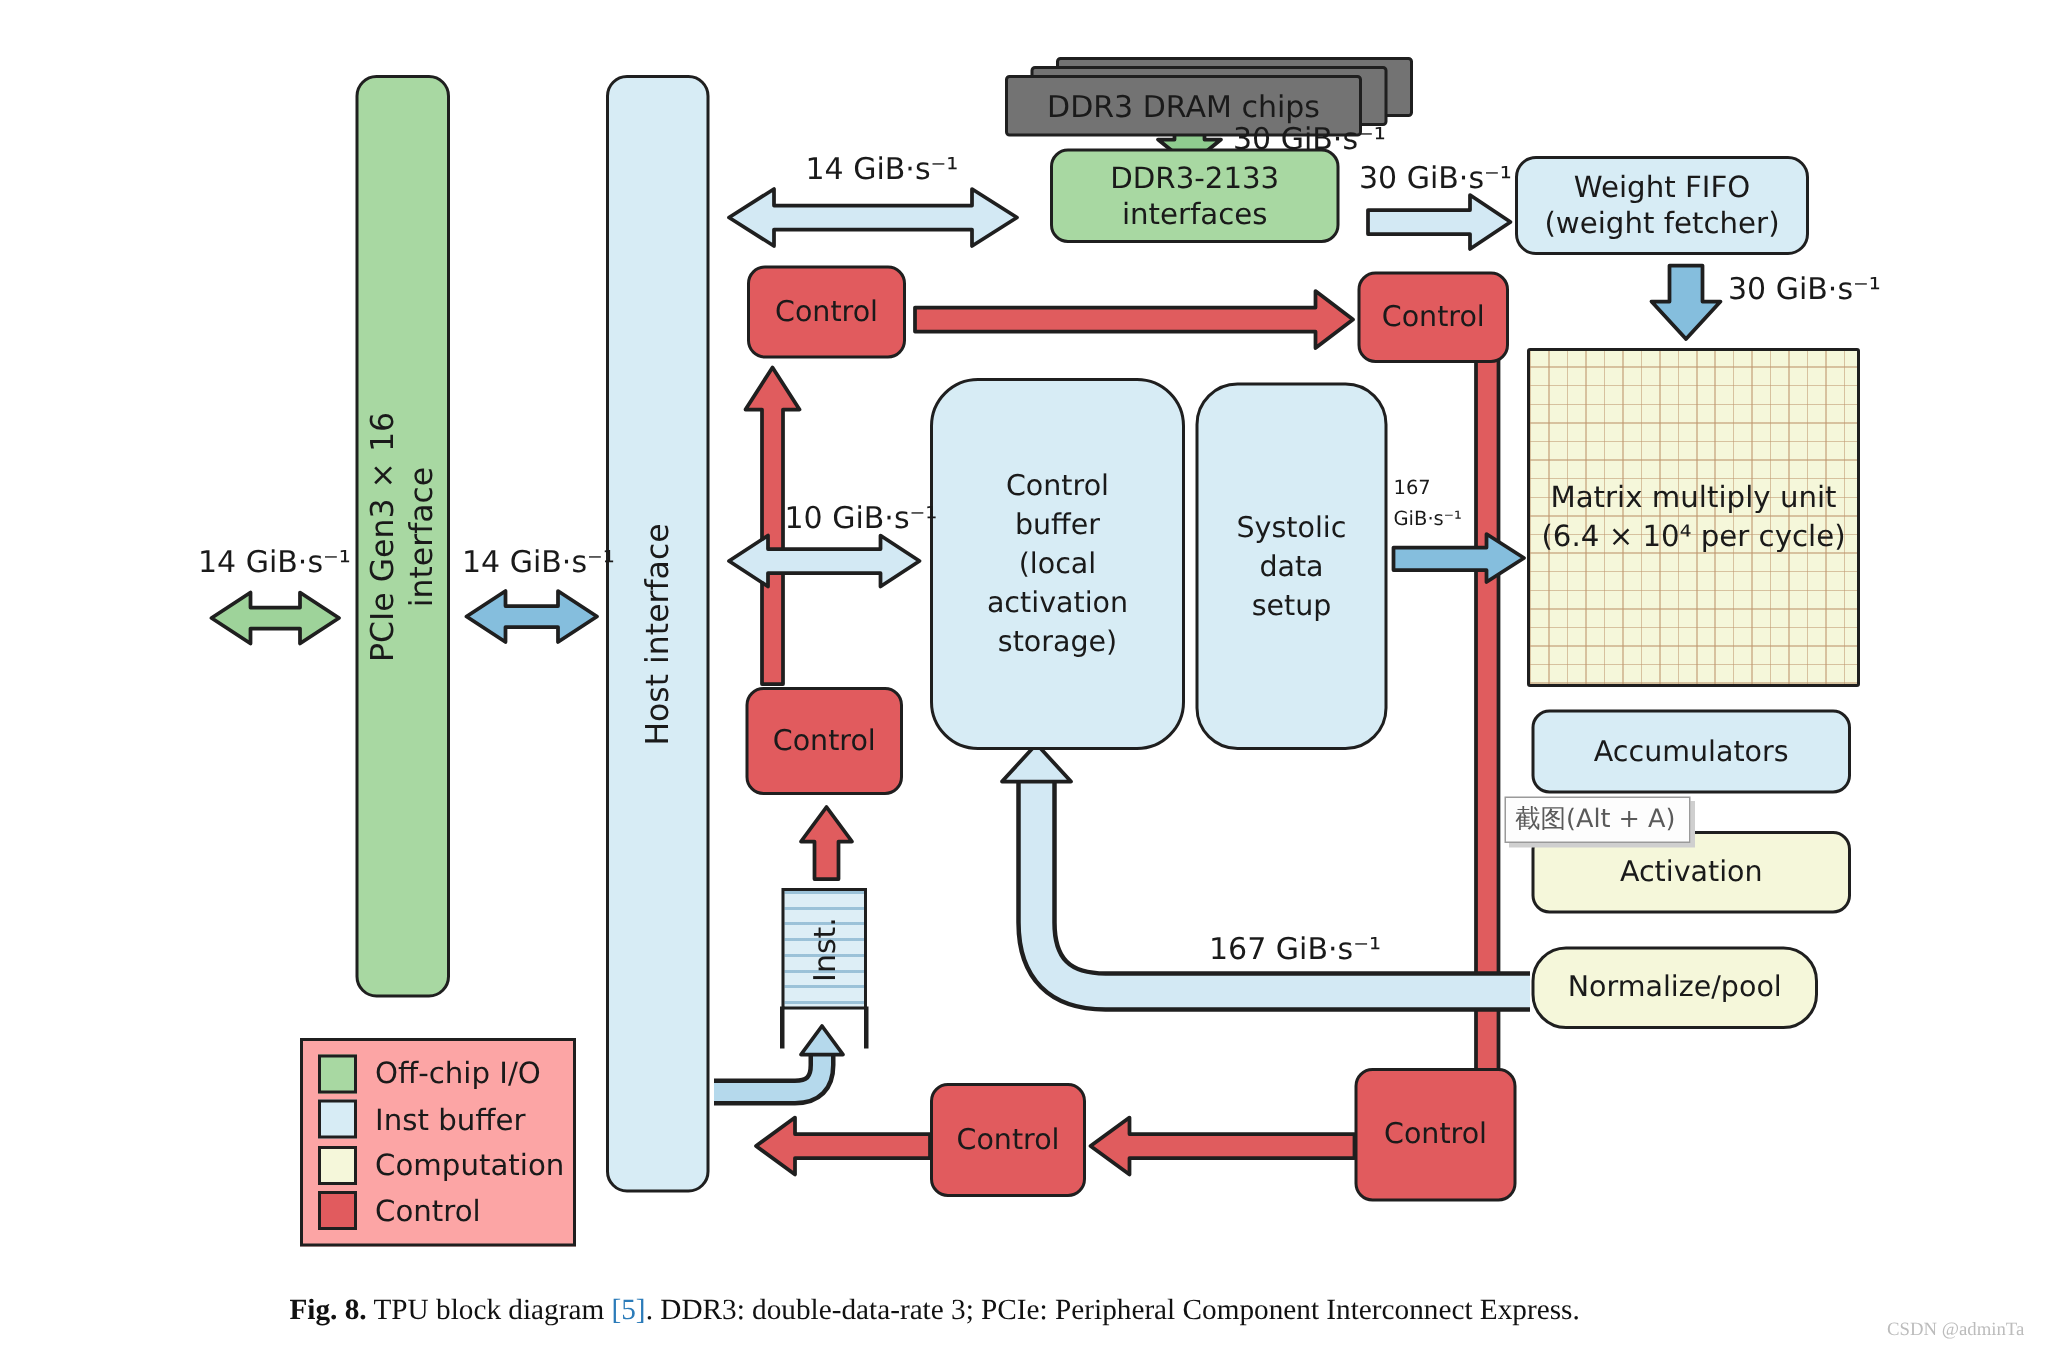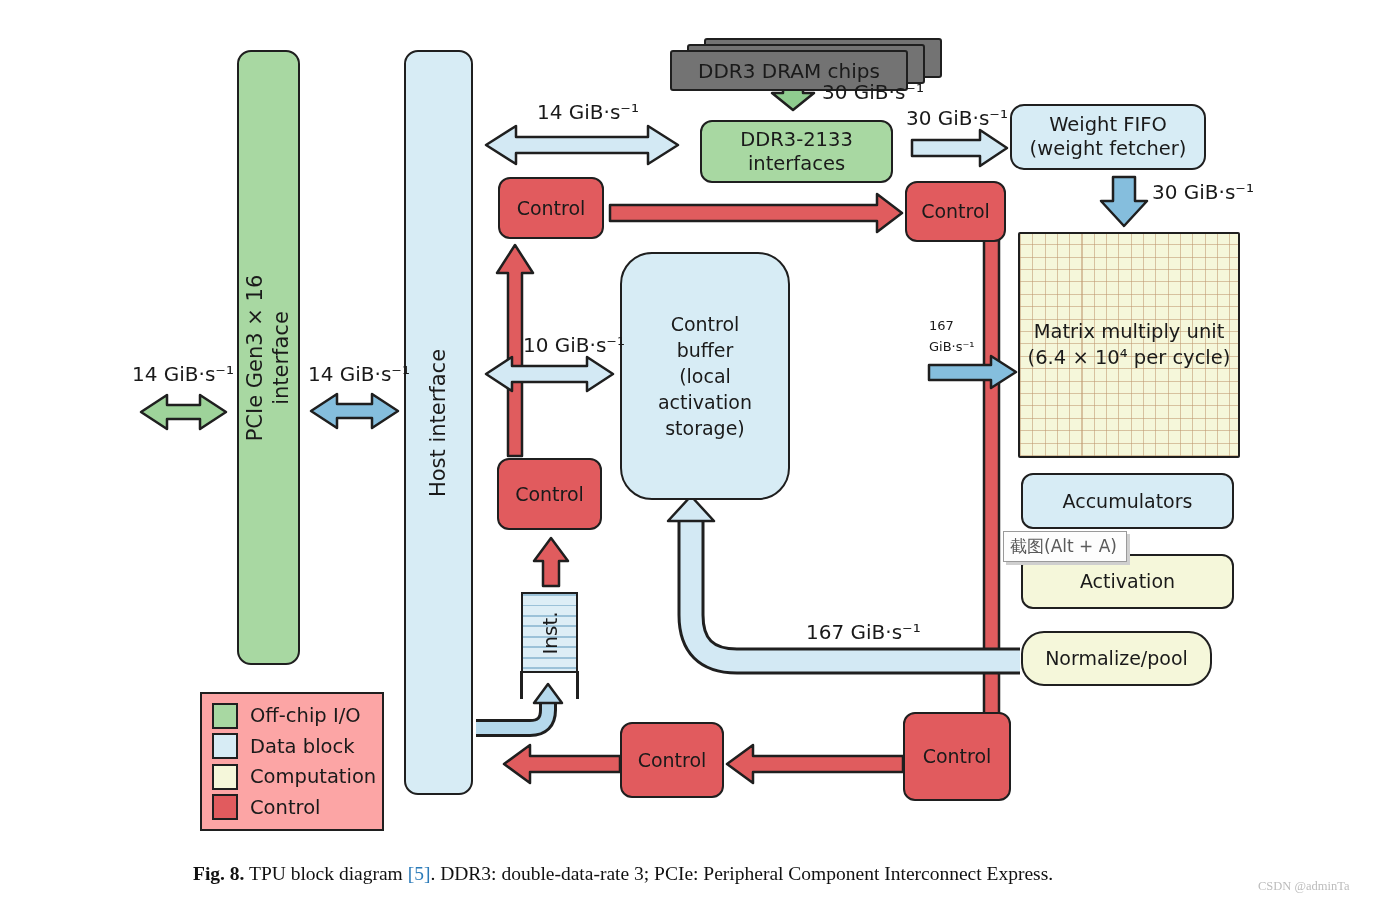--- a/index.html
+++ b/index.html
@@ -92,21 +92,21 @@
   <div class="box lblue r14" style="left:404px;top:50px;width:69px;height:745px;">
     <div class="vtext">Host interface</div>
   </div>
 
   <div class="chip" style="left:704px;top:22px;width:238px;height:40px;"></div>
   <div class="chip" style="left:687px;top:28px;width:238px;height:40px;"></div>
   <div class="chip" style="left:670px;top:34px;width:238px;height:41px;display:flex;align-items:center;justify-content:center;font-size:20px;">
     <span>DDR3 DRAM chips</span>
   </div>
 
-  <div class="box green r12" style="left:700px;top:120px;width:193px;height:63px;font-size:19.5px;line-height:24px;">
+  <div class="box green r12" style="left:700px;top:99px;width:193px;height:63px;font-size:19.5px;line-height:24px;">
     <div>
       <span class="l2">DDR3-2133</span>
       <span class="l2">interfaces</span>
     </div>
   </div>
 
   <div class="box lblue r14" style="left:1010px;top:104px;width:196px;height:66px;font-size:19.5px;line-height:24px;">
     <div>
       <span class="l2">Weight FIFO</span>
       <span class="l2">(weight fetcher)</span>
@@ -123,20 +123,27 @@
   <div class="box lblue" style="left:620px;top:252px;width:170px;height:248px;border-radius:32px;line-height:26px;">
     <div>
       <span class="l2">Control</span>
       <span class="l2">buffer</span>
       <span class="l2">(local</span>
       <span class="l2">activation</span>
       <span class="l2">storage)</span>
     </div>
   </div>
 
+  <div class="box lblue r28" style="left:797px;top:255px;width:128px;height:245px;line-height:26px;">
+    <div>
+      <span class="l2">Systolic</span>
+      <span class="l2">data</span>
+      <span class="l2">setup</span>
+    </div>
+  </div>
 
   <div class="box lblue r12" style="left:1021px;top:473px;width:213px;height:56px;">
     <span>Accumulators</span>
   </div>
   <div class="box yellow r12" style="left:1021px;top:554px;width:213px;height:55px;">
     <span>Activation</span>
   </div>
   <div class="box yellow r12" style="left:1021px;top:631px;width:191px;height:55px;border-radius:23px;">
     <span>Normalize/pool</span>
   </div>
@@ -176,21 +183,21 @@
   </div>
   <div class="lab" style="left:806px;top:620px;">167 GiB·s⁻¹</div>
 
   <div id="legend" style="left:200px;top:692px;width:184px;height:139px;">
     <div class="leg-row">
       <span class="leg-sw" style="background:#a8d8a2;"></span>
       <span class="leg-lab">Off-chip I/O</span>
     </div>
     <div class="leg-row">
       <span class="leg-sw" style="background:#d7ecf5;"></span>
-      <span class="leg-lab">Data block</span>
+      <span class="leg-lab">Inst buffer</span>
     </div>
     <div class="leg-row">
       <span class="leg-sw" style="background:#f5f7da;"></span>
       <span class="leg-lab">Computation</span>
     </div>
     <div class="leg-row">
       <span class="leg-sw" style="background:#e15b5e;"></span>
       <span class="leg-lab">Control</span>
     </div>
   </div>

